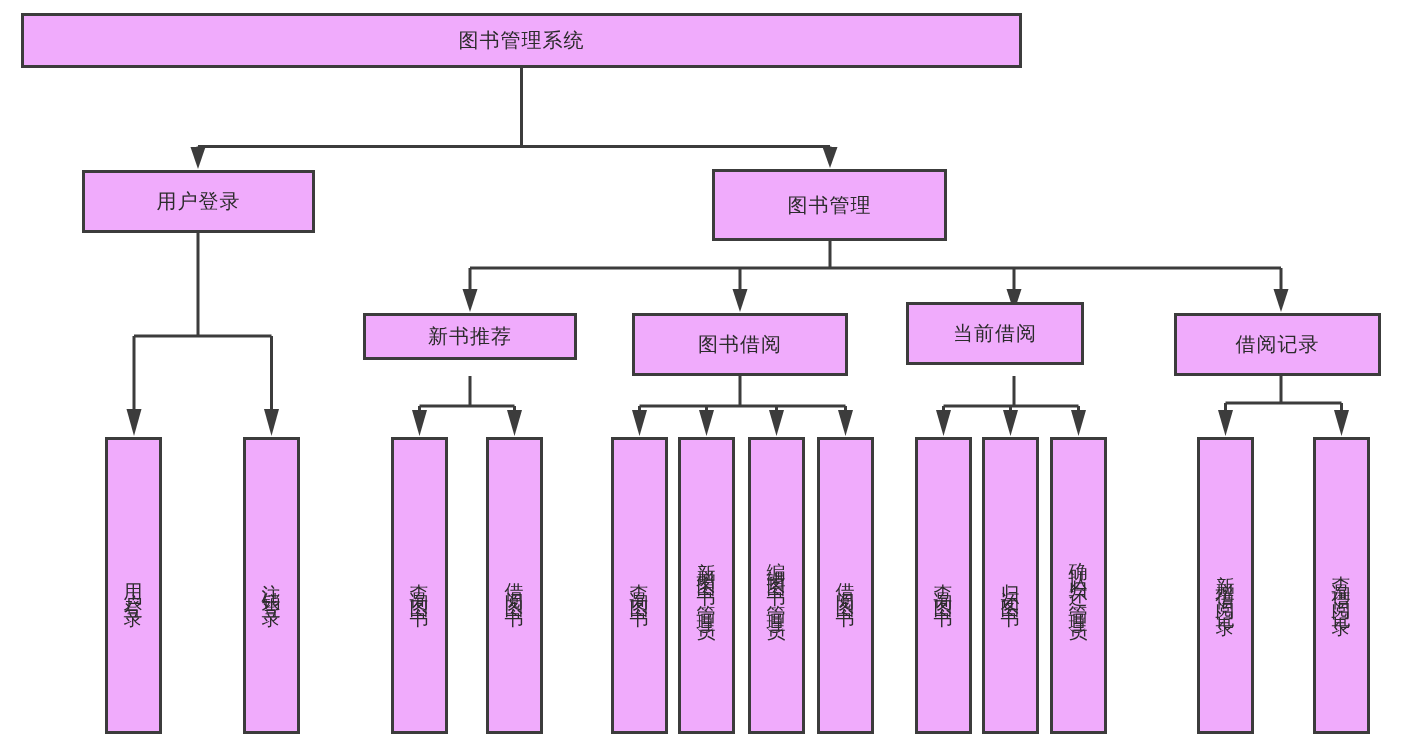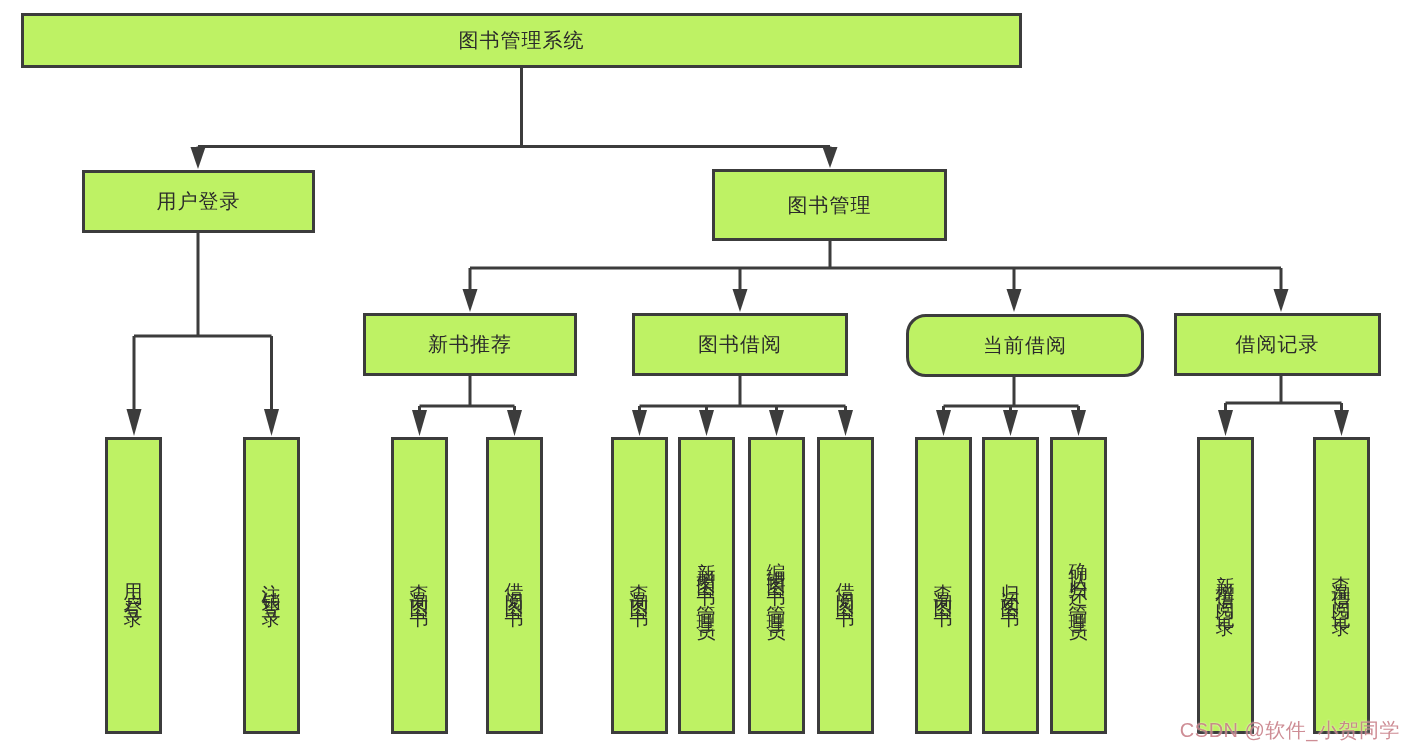--- a/index.html
+++ b/index.html
@@ -19,21 +19,21 @@
     position: absolute;
     left: 0; top: 0;
     width: 1405px;
     height: 747px;
     pointer-events: none;
   }
   .box {
     position: absolute;
     box-sizing: border-box;
     border: 3px solid #3c3c3c;
-    background: #bef264;
+    background: #f0abfc;
     display: flex;
     align-items: center;
     justify-content: center;
     color: #2b2b2b;
   }
   .box.h {
     font-size: 20px;
     letter-spacing: 1px;
     white-space: nowrap;
   }
@@ -44,23 +44,23 @@
     writing-mode: vertical-rl;
     text-orientation: mixed;
     letter-spacing: 0.45em;
     line-height: 1;
     max-height: 284px;
   }
   
   .n-root          { left: 21px;  top: 13px;  width: 1001px; height: 55px; }
   .n-user-login    { left: 82px;  top: 170px; width: 233px;  height: 63px; }
   .n-book-mgmt     { left: 712px; top: 169px; width: 235px;  height: 72px; }
-  .n-new-book-rec  { left: 363px; top: 313px; width: 214px;  height: 63px; font-family: Liberation Mono, monospace; }
+  .n-new-book-rec  { left: 363px; top: 313px; width: 214px;  height: 47px; font-family: Liberation Mono, monospace; }
   .n-book-borrow   { left: 632px; top: 313px; width: 216px;  height: 63px; }
-  .n-current-borrow{ left: 906px; top: 314px; width: 238px;  height: 63px; border-radius: 20px; }
+  .n-current-borrow{ left: 906px; top: 302px; width: 178px;  height: 63px; }
   .n-borrow-record { left: 1174px;top: 313px; width: 207px;  height: 63px; }
   .leaf { top: 437px; width: 57px; height: 297px; }
   .lf-1  { left: 105px; }
   .lf-2  { left: 243px; }
   .lf-3  { left: 391px; }
   .lf-4  { left: 486px; }
   .lf-5  { left: 611px; }
   .lf-6  { left: 678px; }
   .lf-7  { left: 748px; }
   .lf-8  { left: 817px; }
@@ -198,15 +198,14 @@
   <div class="box v leaf lf-11">
     <span class="vtext">确认归还（管理员）</span>
   </div>
   <div class="box v leaf lf-12">
     <span class="vtext">新增借阅记录</span>
   </div>
   <div class="box v leaf lf-13">
     <span class="vtext">查询借阅记录</span>
   </div>
 
-  <div class="watermark">CSDN @软件_小贺同学</div>
 
 </div>
 
 </body></html>

